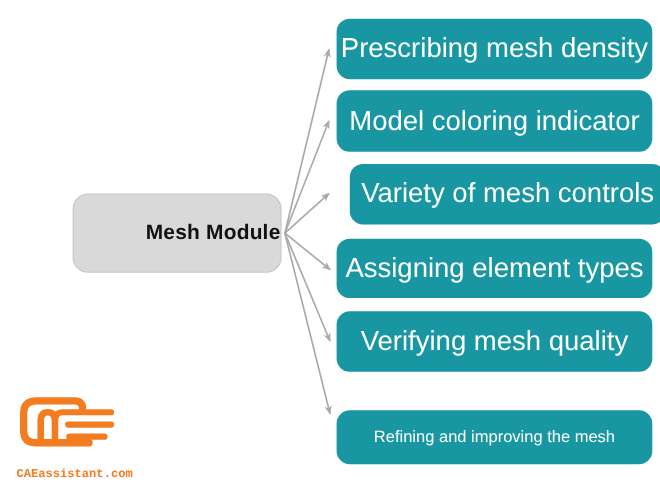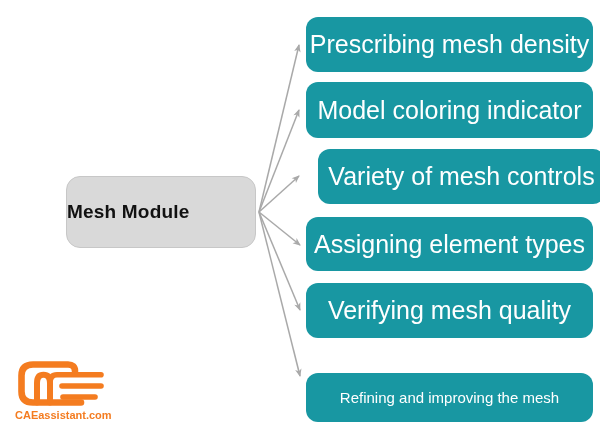--- a/index.html
+++ b/index.html
@@ -37,21 +37,21 @@
     left: 66px;
     top: 176px;
     width: 190px;
     height: 72px;
     background: var(--box-gray, #d9d9d9);
     border: 1px solid var(--box-gray-border, #c7c7c7);
     border-radius: 14px;
     box-sizing: border-box;
     display: flex;
     align-items: center;
-    justify-content: flex-start;
+    justify-content: flex-end;
     text-align: center;
   }
   .central-label {
     font-size: 19px;
     font-weight: bold;
     color: var(--text-dark, #111111);
     line-height: 1.3;
     letter-spacing: 0.2px;
   }
   
@@ -85,26 +85,27 @@
   .logo svg {
     display: block;
   }
   .logo path {
     stroke: var(--orange, #f47c20);
     fill: none;
     stroke-linecap: round;
     stroke-linejoin: round;
   }
   .logo-text {
-    margin-top: 2px;
+    margin-top: 19px;
     font-size: 11px;
     font-weight: bold;
     color: var(--orange, #f47c20);
     letter-spacing: 0px;
     white-space: nowrap;
+    font-family: Liberation Mono, monospace;
   }
 </style>
 </head>
 <body>
 
 <div class="canvas">
 
   <svg class="arrows" viewBox="0 0 600 441">
     <defs>
       <marker id="ah" markerWidth="10" markerHeight="9" refX="7.5" refY="3.75" orient="auto" markerUnits="userSpaceOnUse">

